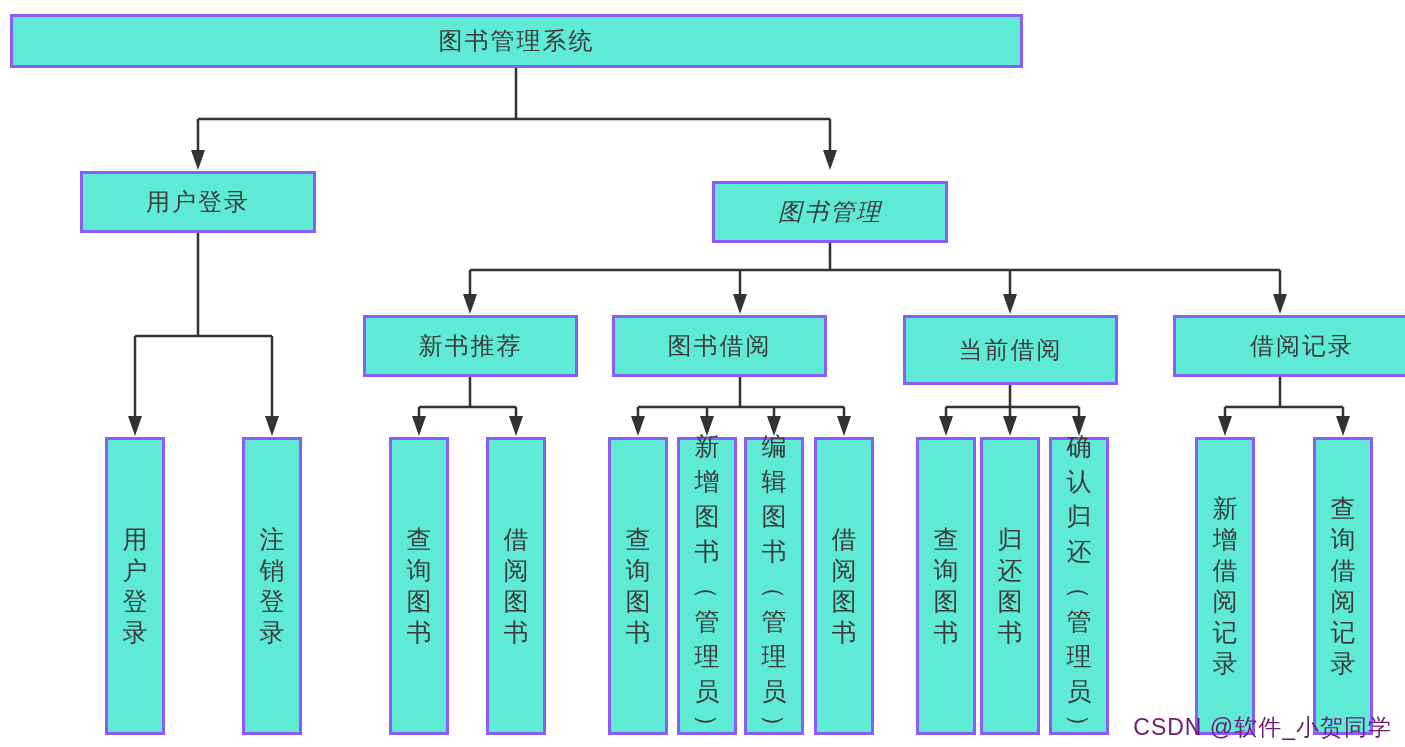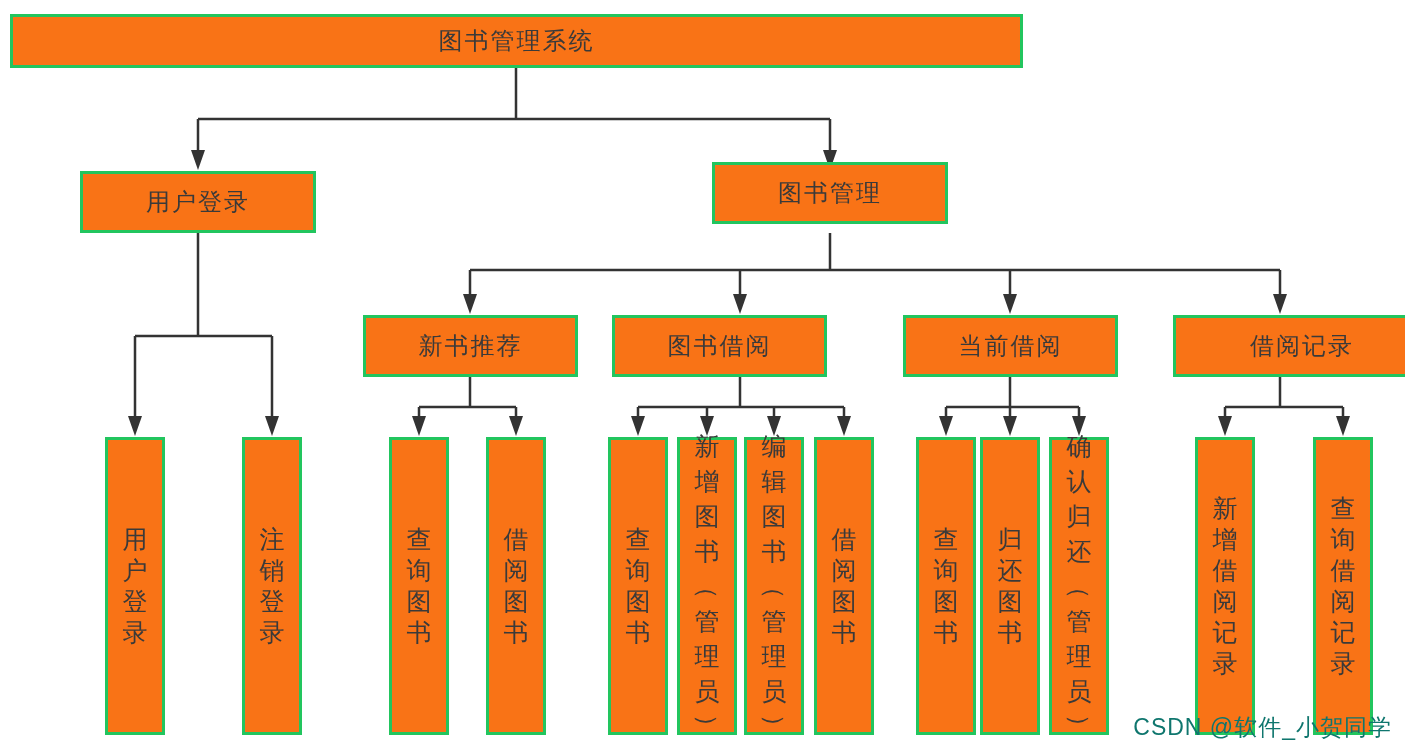--- a/index.html
+++ b/index.html
@@ -4,31 +4,31 @@
 <style>
   html,body{margin:0;padding:0;background:#ffffff;}
   .canvas{
     position:relative;width:1405px;height:747px;background:#ffffff;overflow:hidden;
     font-family:"Liberation Sans","DejaVu Sans",sans-serif;color:#3a3a3a;
   }
   svg.wires{position:absolute;left:0;top:0;width:1405px;height:747px;}
   svg.wires path{stroke:#333333;stroke-width:2.5;fill:none;}
   svg.wires polygon{fill:#333333;stroke:none;}
   .node{
-    position:absolute;box-sizing:border-box;border:3px solid #22c55e;background:#f97316;
+    position:absolute;box-sizing:border-box;border:3px solid #8b5cf6;background:#5eead4;
     display:flex;align-items:center;justify-content:center;
   }
   .hnode{font-size:24px;letter-spacing:2px;}
   .vnode{flex-direction:column;font-size:25px;}
   .vchar{width:100%;height:31px;line-height:31px;text-align:center;}
   .vnode.long .vchar{height:35px;line-height:35px;}
   .vchar.rot{transform:rotate(90deg);}
   .watermark{
     position:absolute;right:13px;top:712px;z-index:5;
-    font-size:23px;color:#0f766e;letter-spacing:1px;white-space:nowrap;
+    font-size:23px;color:#701a75;letter-spacing:1px;white-space:nowrap;
   }
 </style>
 </head>
 <body>
 
 <div class="canvas">
 
   <svg class="wires" viewBox="0 0 1405 747" aria-hidden="true">
 
     <path d="M516 68 V119 M198 119 H830 M198 119 V152 M830 119 V152"></path>
@@ -65,31 +65,31 @@
     <polygon points="1336,416 1350,416 1343,436"></polygon>
   </svg>
 
   <div class="node hnode" style="left:10px;top:14px;width:1013px;height:54px;">
     <span>图书管理系统</span>
   </div>
 
   <div class="node hnode" style="left:80px;top:171px;width:236px;height:62px;align-items:center;">
     <span>用户登录</span>
   </div>
-  <div class="node hnode" style="left:712px;top:162px;width:236px;height:62px;">
+  <div class="node hnode" style="left:712px;top:181px;width:236px;height:62px;font-style:italic;">
     <span>图书管理</span>
   </div>
 
   <div class="node hnode" style="left:363px;top:315px;width:215px;height:62px;">
     <span>新书推荐</span>
   </div>
   <div class="node hnode" style="left:612px;top:315px;width:215px;height:62px;">
     <span>图书借阅</span>
   </div>
-  <div class="node hnode" style="left:903px;top:315px;width:215px;height:62px;">
+  <div class="node hnode" style="left:903px;top:315px;width:215px;height:70px;">
     <span>当前借阅</span>
   </div>
   <div class="node hnode" style="left:1173px;top:315px;width:258px;height:62px;">
     <span>借阅记录</span>
   </div>
 
   <div class="node vnode" style="left:105px;top:437px;width:60px;height:298px;">
       <div class="vchar">用</div>
       <div class="vchar">户</div>
       <div class="vchar">登</div>

